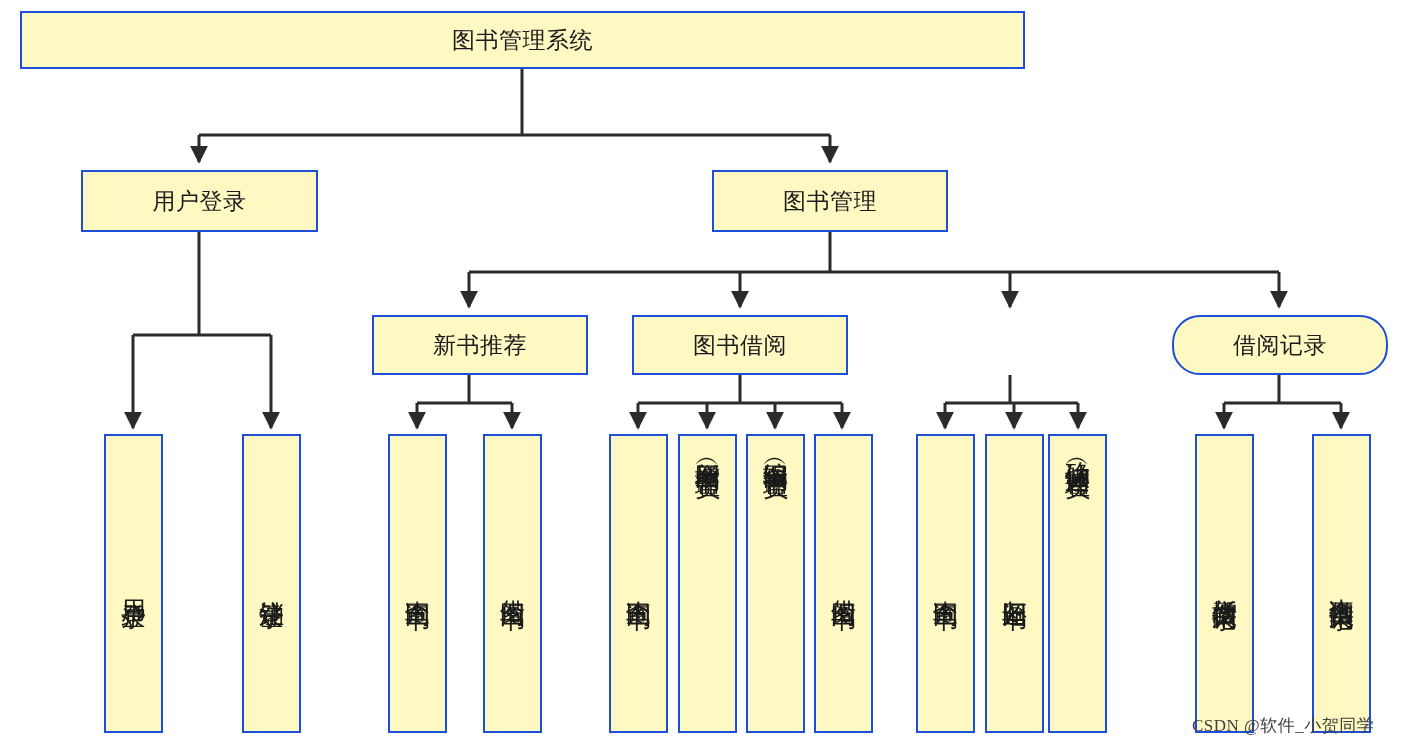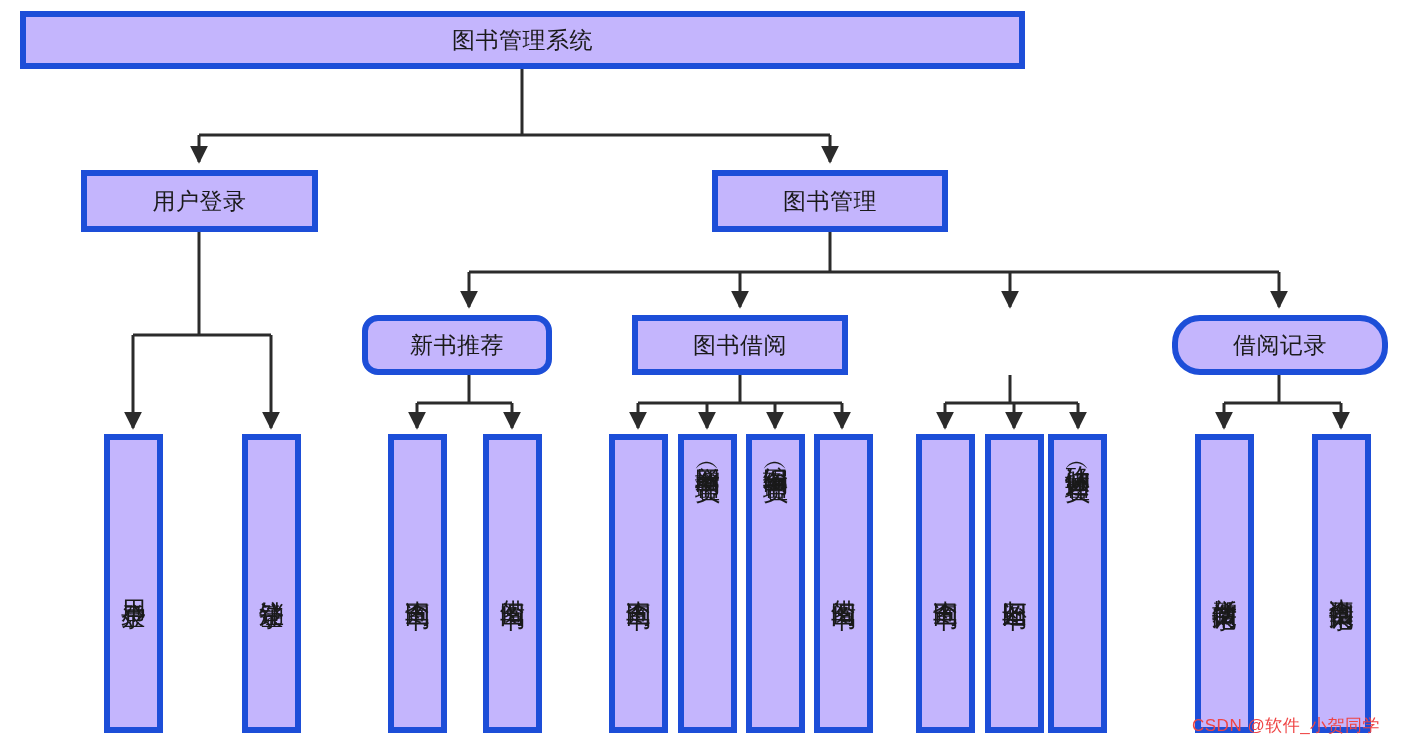--- a/index.html
+++ b/index.html
@@ -13,22 +13,22 @@
   #canvas {
     position: relative;
     width: 1405px;
     height: 747px;
     background: #ffffff;
     overflow: hidden;
   }
   .node {
     position: absolute;
     box-sizing: border-box;
-    border: 6px solid #1d4ed8;
-    background: #c4b5fd;
+    border: 2px solid #1d4ed8;
+    background: #fef9c3;
     display: flex;
     align-items: center;
     justify-content: center;
     color: #1a1a1a;
   }
   .node .label {
     white-space: nowrap;
     line-height: 1.0;
   }
   
@@ -65,25 +65,26 @@
     position: absolute;
     left: 0;
     top: 0;
     width: 1405px;
     height: 747px;
     pointer-events: none;
   }
   .watermark {
     position: absolute;
     font-size: 17px;
-    color: #ef4444;
+    color: #404040;
     white-space: nowrap;
     left: 1192px;
     top: 714px;
     letter-spacing: 0.5px;
+    font-family: Liberation Serif, serif;
   }
 </style>
 </head>
 <body>
 
 <div id="canvas">
 
   <svg class="wires" viewBox="0 0 1405 747">
     <defs>
       <marker id="arrow" viewBox="0 0 10 10" refX="9" refY="5" markerWidth="6" markerHeight="8" orient="auto-start-reverse">
@@ -138,21 +139,21 @@
     <span class="label">图书管理系统</span>
   </div>
 
   <div class="node horiz" style="left:81px; top:170px; width:237px; height:62px;">
     <span class="label">用户登录</span>
   </div>
   <div class="node horiz" style="left:712px; top:170px; width:236px; height:62px;font-family:Liberation Serif, serif;">
     <span class="label">图书管理</span>
   </div>
 
-  <div class="node horiz" style="left:362px; top:315px; width:190px; height:60px;border-radius:16px;">
+  <div class="node horiz" style="left:372px; top:315px; width:216px; height:60px;">
     <span class="label">新书推荐</span>
   </div>
   <div class="node horiz" style="left:632px; top:315px; width:216px; height:60px;">
     <span class="label">图书借阅</span>
   </div>
   <div class="node horiz" style="left:1172px; top:315px; width:216px; height:60px;border-radius:28px;">
     <span class="label">借阅记录</span>
   </div>
 
   <div class="node vert center" style="left:104px; top:434px; width:59px; height:299px;">

